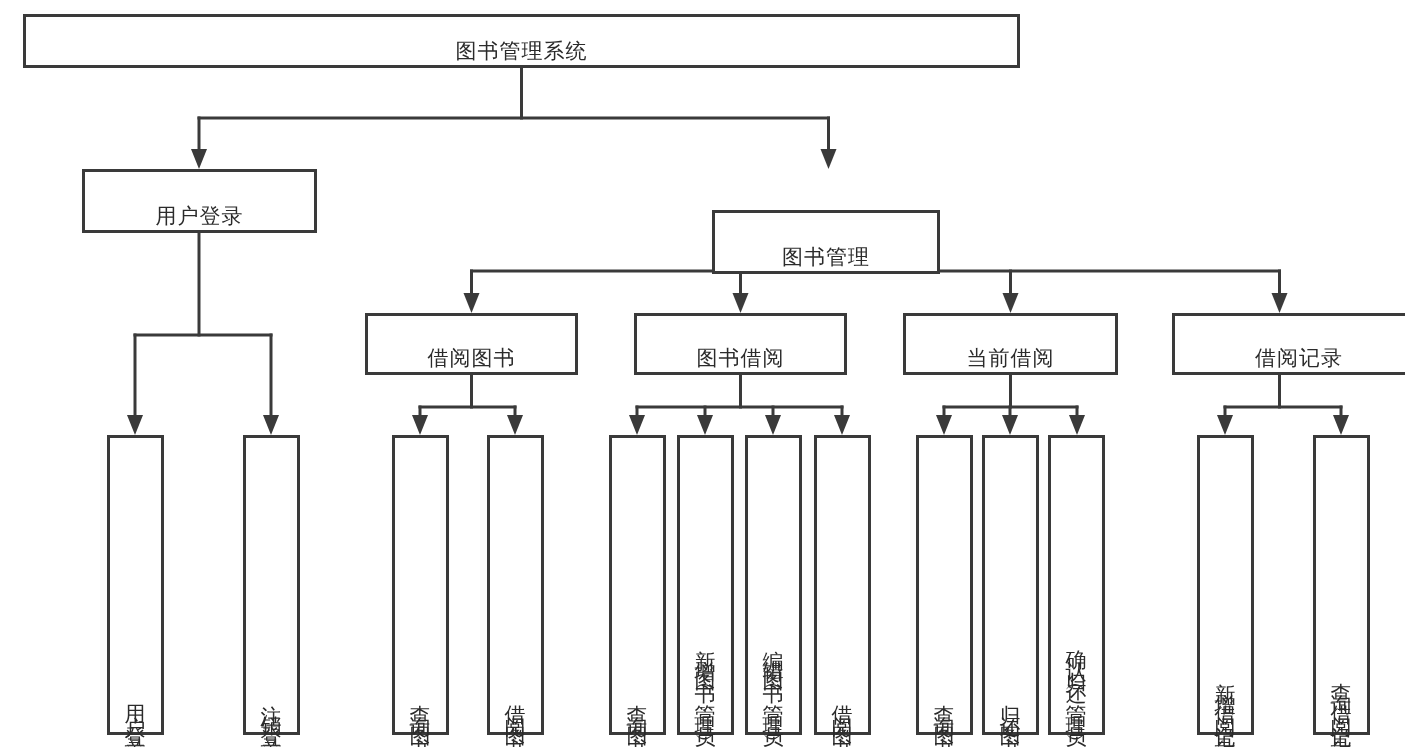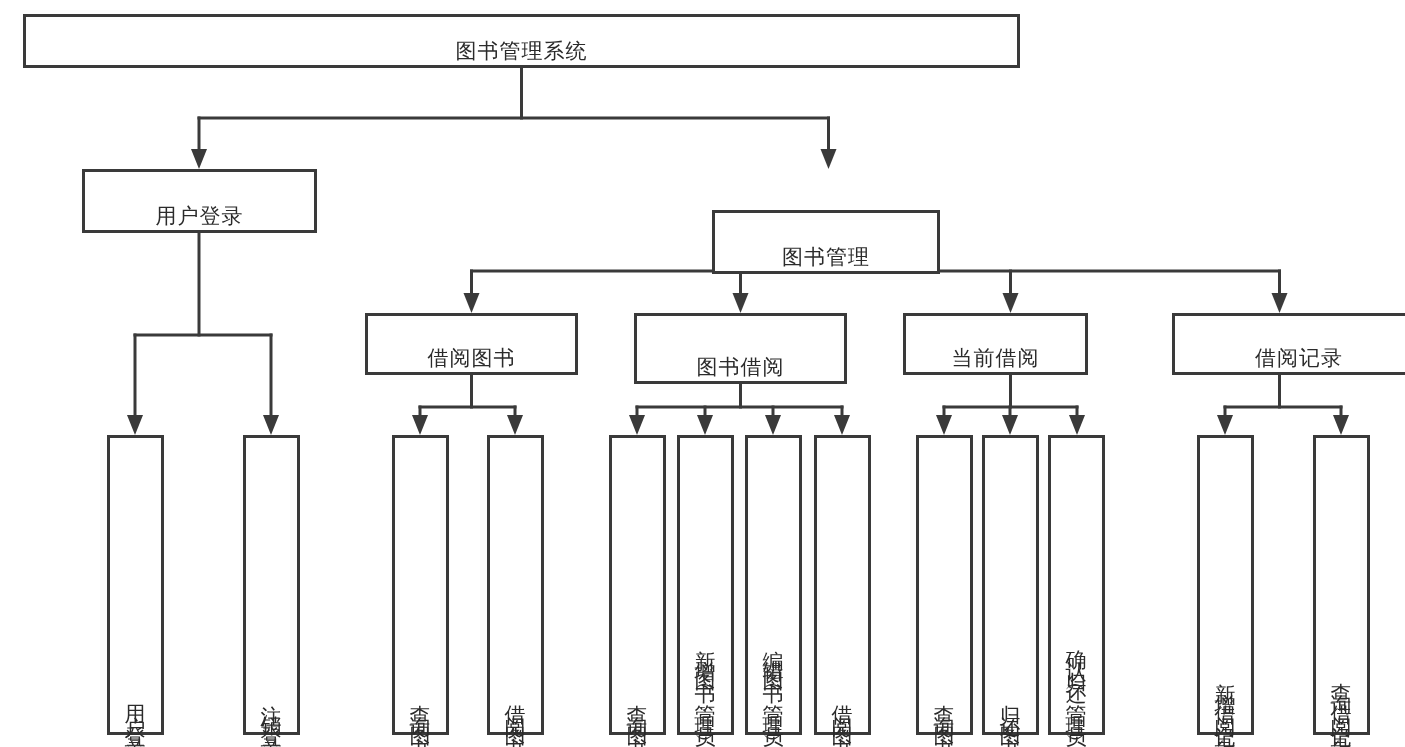--- a/index.html
+++ b/index.html
@@ -133,24 +133,24 @@
   <div class="node h" style="left:82px;top:169px;width:235px;height:64px;">
     <span>用户登录</span>
   </div>
   <div class="node h" style="left:712px;top:170px;width:228px;height:64px;margin-top:40px;">
     <span>图书管理</span>
   </div>
 
   <div class="node h" style="left:365px;top:313px;width:213px;height:62px;">
     <span>借阅图书</span>
   </div>
-  <div class="node h" style="left:634px;top:313px;width:213px;height:71px;">
+  <div class="node h" style="left:634px;top:313px;width:213px;height:62px;">
     <span>图书借阅</span>
   </div>
-  <div class="node h" style="left:903px;top:313px;width:185px;height:62px;font-family:Liberation Serif, serif;">
+  <div class="node h" style="left:903px;top:313px;width:215px;height:62px;font-family:Liberation Serif, serif;">
     <span>当前借阅</span>
   </div>
   <div class="node h" style="left:1172px;top:313px;width:254px;height:62px;">
     <span>借阅记录</span>
   </div>
 
   <div class="node v" style="left:107px;">
     <span>用户登录</span>
   </div>
   <div class="node v" style="left:243px;">

